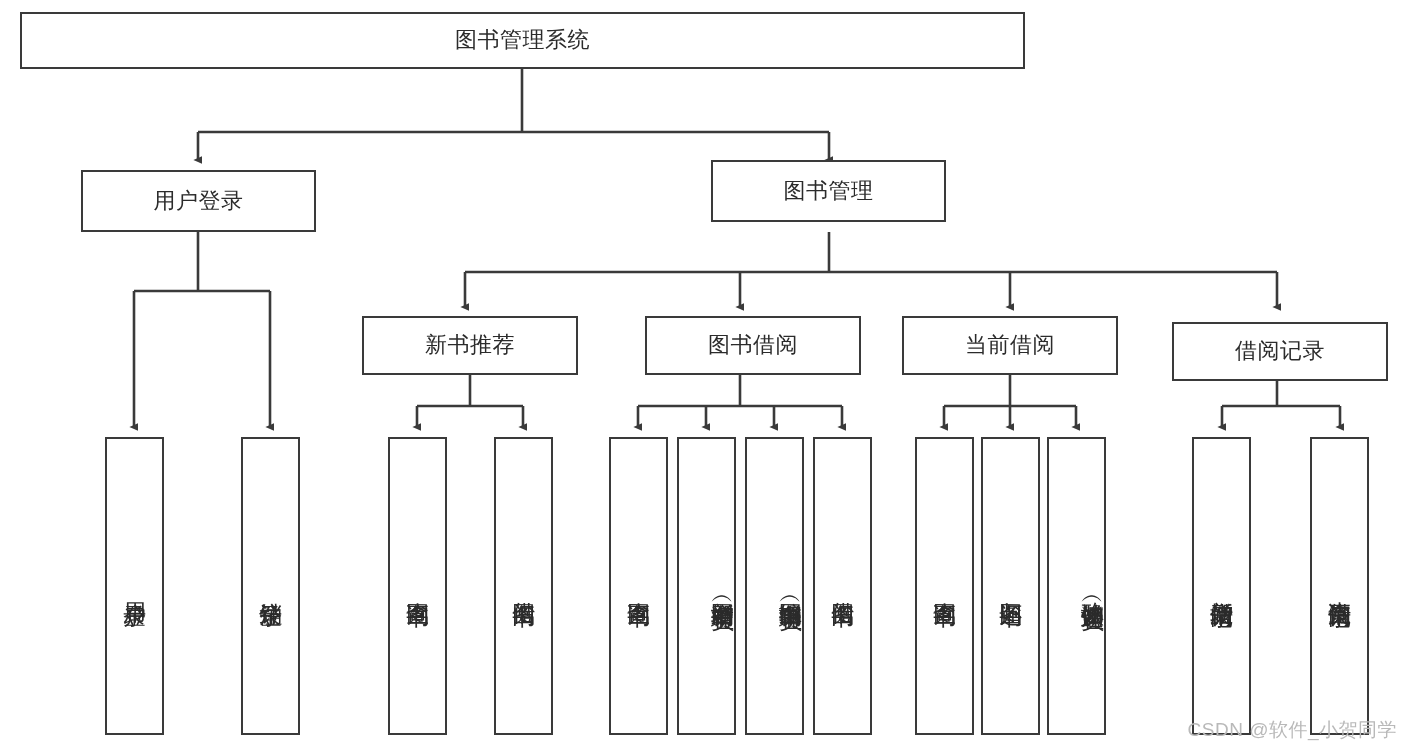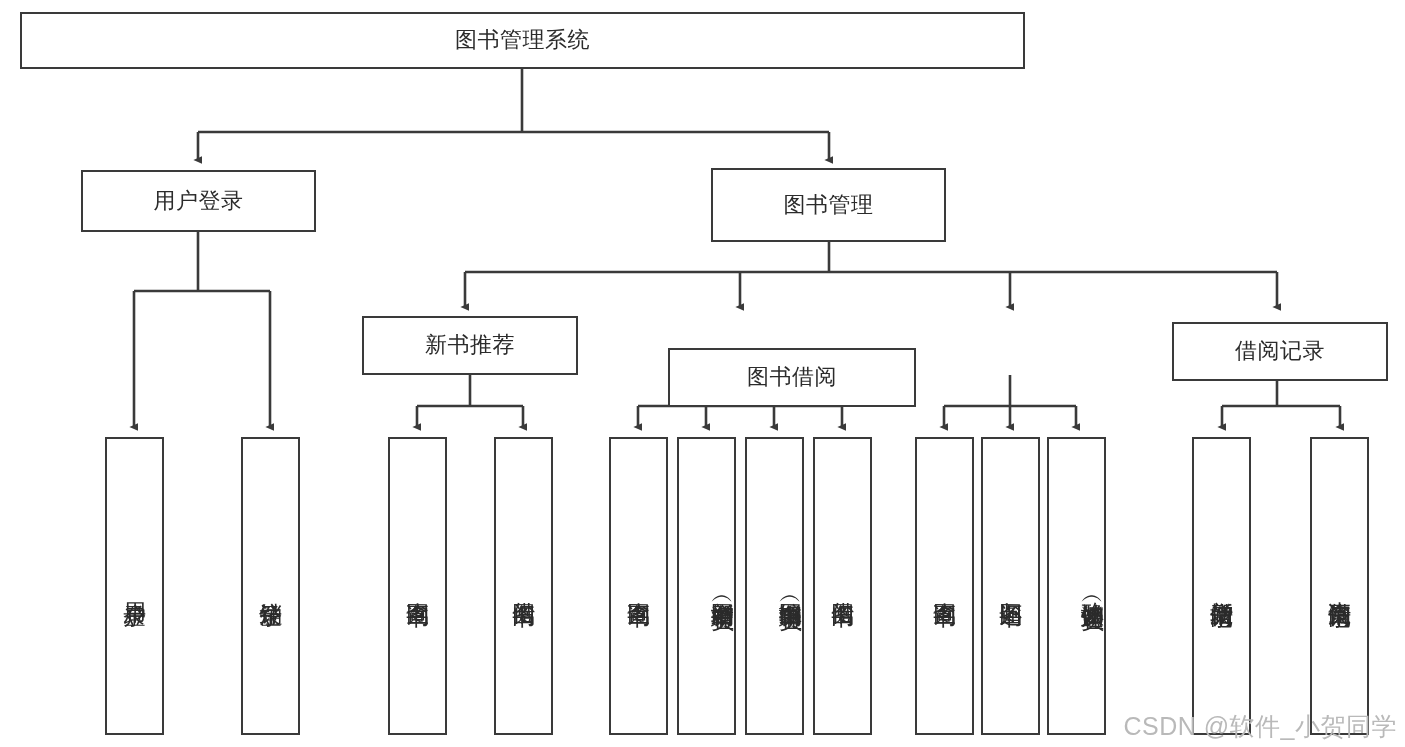--- a/index.html
+++ b/index.html
@@ -54,21 +54,21 @@
     letter-spacing: 1px;
   }
   .node-v.centered {
     align-items: center;
     padding-top: 0;
   }
   .watermark {
     position: absolute;
     right: 8px;
     bottom: 4px;
-    font-size: 25px;
+    font-size: 19px;
     color: #b9b9b9;
     white-space: nowrap;
     letter-spacing: 0.5px;
   }
 </style>
 </head>
 <body>
 
 <div id="diagram-root">
 
@@ -123,29 +123,32 @@
     </g>
   </svg>
 
   <div class="node-box node-h" style="left:20px; top:12px; width:1005px; height:57px;">
     <span>图书管理系统</span>
   </div>
 
   <div class="node-box node-h" style="left:81px; top:170px; width:235px; height:62px;">
     <span>用户登录</span>
   </div>
-  <div class="node-box node-h" style="left:711px; top:168px; width:235px; height:74px;align-items:center;">
+  <div class="node-box node-h" style="left:711px; top:160px; width:235px; height:62px;align-items:center;">
     <span>图书管理</span>
   </div>
 
   <div class="node-box node-h" style="left:362px; top:316px; width:216px; height:59px;justify-content:center;">
     <span>新书推荐</span>
   </div>
-  <div class="node-box node-h" style="left:668px; top:316px; width:248px; height:59px;margin-top:32px;">
+  <div class="node-box node-h" style="left:645px; top:316px; width:216px; height:59px;">
     <span>图书借阅</span>
+  </div>
+  <div class="node-box node-h" style="left:902px; top:316px; width:216px; height:59px;">
+    <span>当前借阅</span>
   </div>
   <div class="node-box node-h" style="left:1172px; top:316px; width:216px; height:59px;margin-top:6px;">
     <span>借阅记录</span>
   </div>
 
   <div class="node-box node-v centered" style="left:105px; top:437px; width:59px; height:298px;">
     <span>用户登录</span>
   </div>
   <div class="node-box node-v centered" style="left:241px; top:437px; width:59px; height:298px;">
     <span>注销登录</span>

